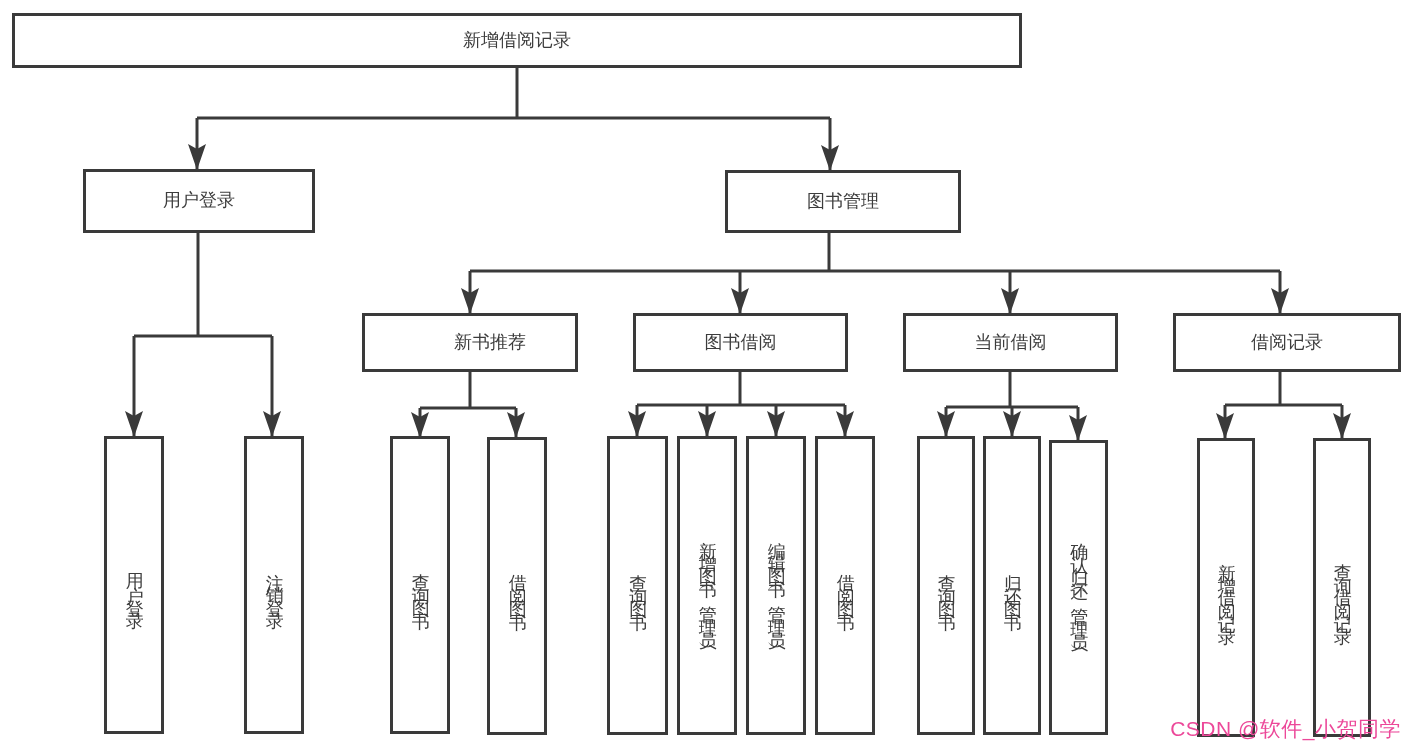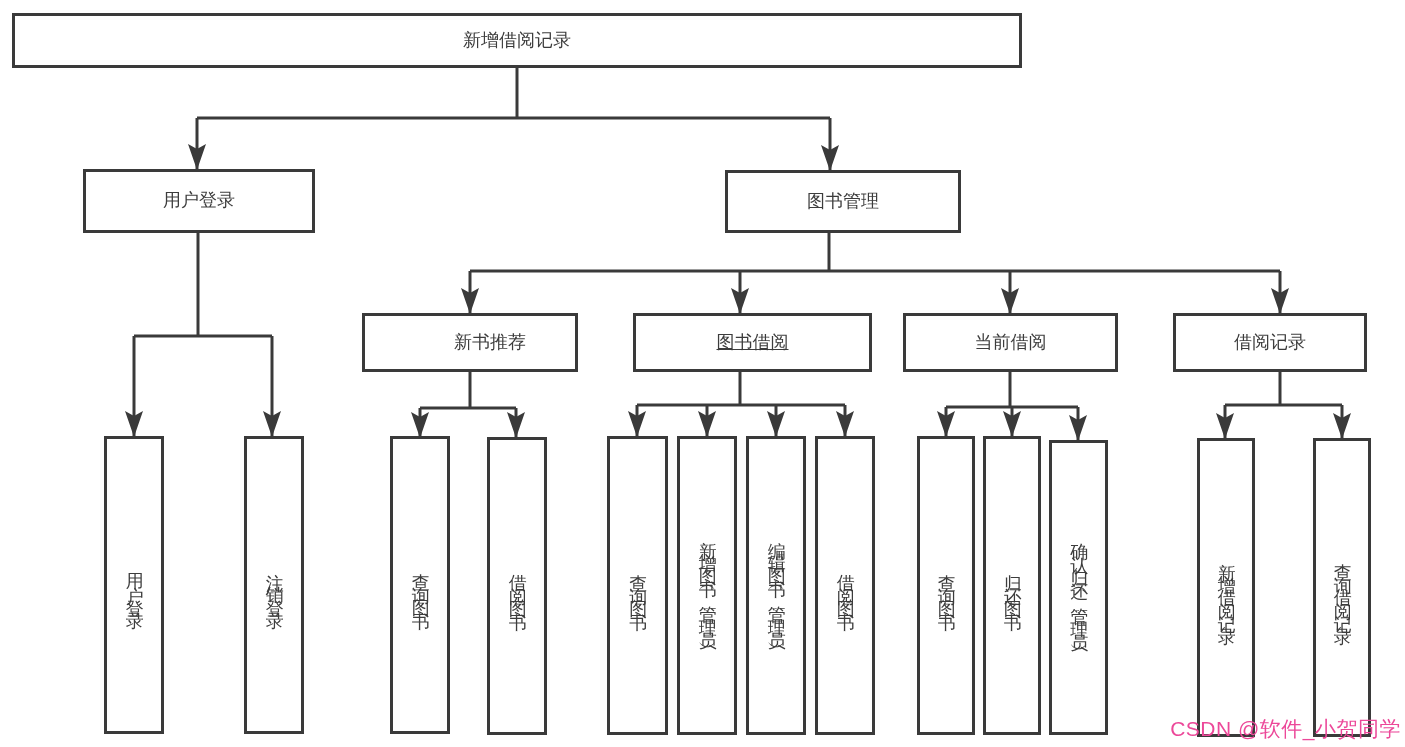--- a/index.html
+++ b/index.html
@@ -109,27 +109,27 @@
   <div class="node" style="left:83px; top:169px; width:232px; height:64px;">
     <span>用户登录</span>
   </div>
   <div class="node" style="left:711px; top:170px; width:236px; height:63px;margin-left:14px;">
     <span>图书管理</span>
   </div>
 
   <div class="node" style="left:362px; top:313px; width:216px; height:59px;padding-left:40px;">
     <span>新书推荐</span>
   </div>
-  <div class="node" style="left:633px; top:313px; width:239px; height:59px;text-decoration:underline;">
+  <div class="node" style="left:633px; top:313px; width:215px; height:59px;">
     <span>图书借阅</span>
   </div>
   <div class="node" style="left:903px; top:313px; width:215px; height:59px;">
     <span>当前借阅</span>
   </div>
-  <div class="node" style="left:1173px; top:313px; width:194px; height:59px;text-align:center;">
+  <div class="node" style="left:1173px; top:313px; width:228px; height:59px;text-align:center;">
     <span>借阅记录</span>
   </div>
 
   <div class="node" style="left:104px; top:436px; width:60px; height:298px;">
     <span class="v-label">用户登录</span>
   </div>
   <div class="node" style="left:244px; top:436px; width:60px; height:298px;">
     <span class="v-label">注销登录</span>
   </div>
 

